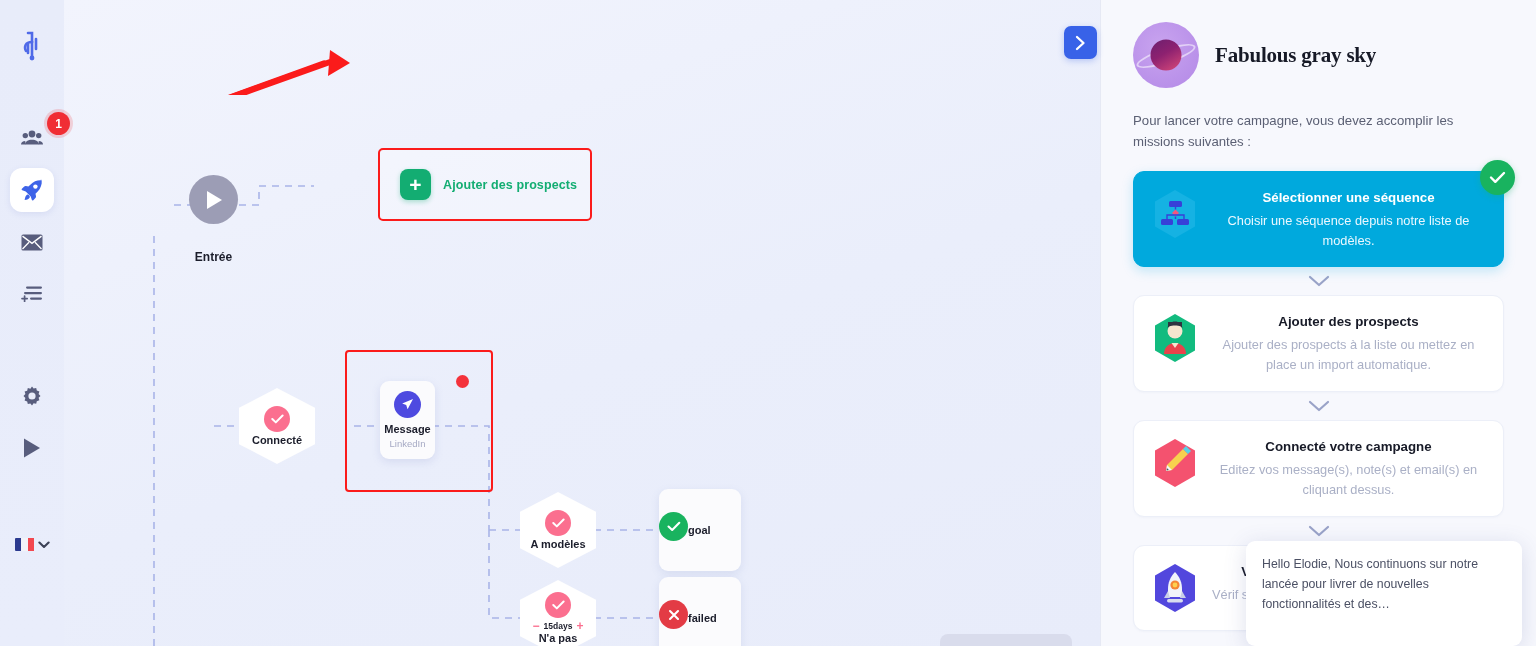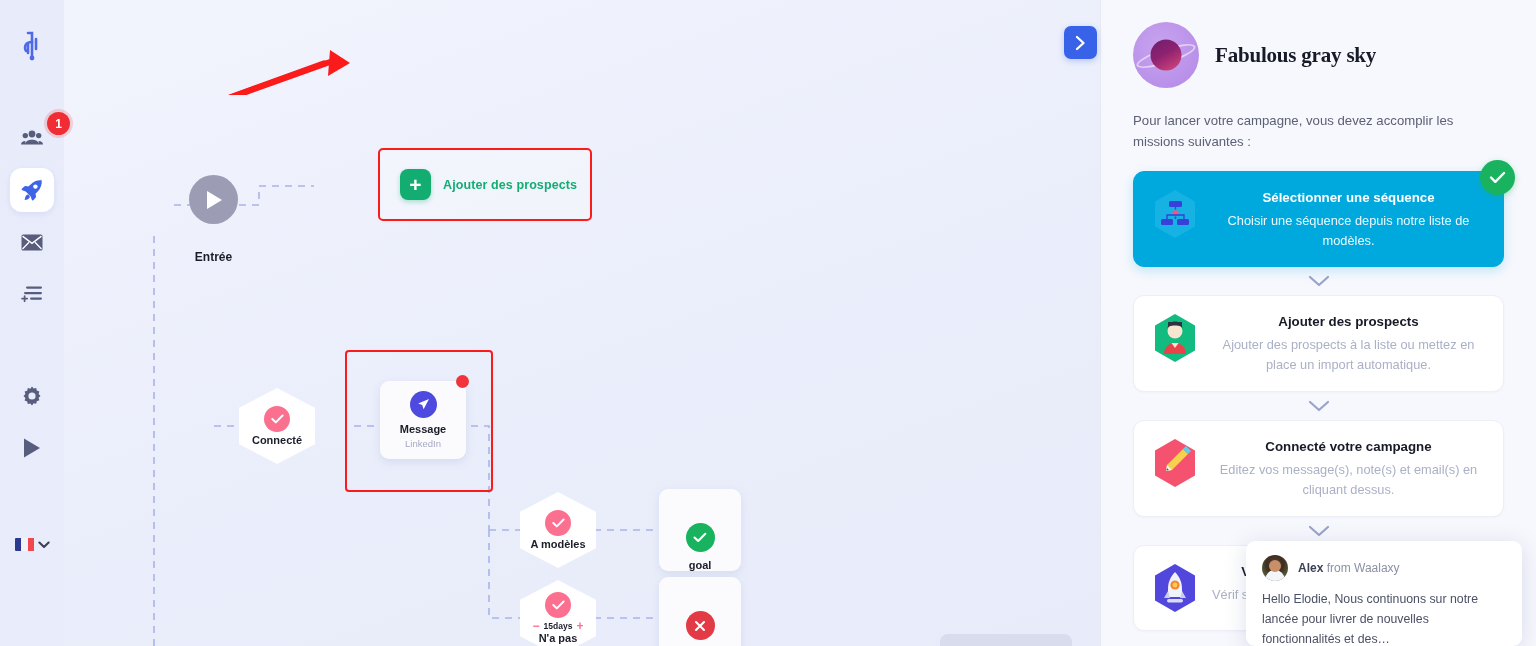--- a/index.html
+++ b/index.html
@@ -94,42 +94,42 @@
     display:flex;align-items:center;justify-content:center; margin-bottom:2px;
   }
   .hex-label{ font-size:11px; font-weight:700; color:#1b1d2b; text-align:left; line-height:1.15;}
 
   
   .msg-outline{
     position:absolute; left:281px; top:350px; width:148px; height:142px;
     border:2px solid #fb1b1b; border-radius:4px; background:transparent;
   }
   .msg-card{
-    position:absolute; left:316px; top:381px; width:86px; height:78px;
+    position:absolute; left:316px; top:381px; width:55px; height:78px;
     background:#fbfbfd; border-radius:9px;
     box-shadow:0 3px 9px rgba(110,125,190,.17);
     display:flex; flex-direction:column; align-items:center; justify-content:center;
     cursor:pointer;
   }
   .msg-icon{
     width:27px;height:27px;border-radius:50%;background:#4e4ae0;
     display:flex;align-items:center;justify-content:center; margin-bottom:5px;
   }
   .msg-title{ font-size:11px; font-weight:700; color:#1b1d2b; }
   .msg-sub{ font-size:9.5px; color:#a6aac4; margin-top:3px;}
   .msg-dot{
     position:absolute; left:392px; top:375px;
     width:13px;height:13px;border-radius:50%;background:#f4323b;
   }
 
   
   .res-card{
     position:absolute; width:82px; height:82px; background:#fbfbfd;
     border-radius:9px; box-shadow:0 3px 9px rgba(110,125,190,.15);
-    display:flex; flex-direction:column; align-items:center; justify-content:flex-end;
+    display:flex; flex-direction:row; align-items:center; justify-content:flex-start;
     cursor:pointer;
   }
   .res-circle{ width:29px;height:29px;border-radius:50%;
     display:flex;align-items:center;justify-content:center; margin-bottom:7px;}
   .res-label{ font-size:11px; font-weight:700; color:#1b1d2b; }
 
   
   .days{
     display:flex;align-items:center;justify-content:center; gap:4px;
     font-size:8.5px; font-weight:700; color:#1b1d2b;
@@ -523,20 +523,14 @@
       </div>
       <div class="m-body">
         <div class="m-title">Vérif</div>
         <div class="m-desc">Vérif souhaitez.</div>
       </div>
     </div>
   </div>
 </div>
 
 <div class="chat">
-  <div class="chat-head">
-    <span class="chat-av"></span>
-    <span class="chat-name">
-      <b>Alex</b><span> from Waalaxy</span>
-    </span>
-  </div>
   <div class="chat-msg">Hello Elodie, Nous continuons sur notre lancée pour livrer de nouvelles fonctionnalités et des…</div>
 </div>
 
 </body></html>

